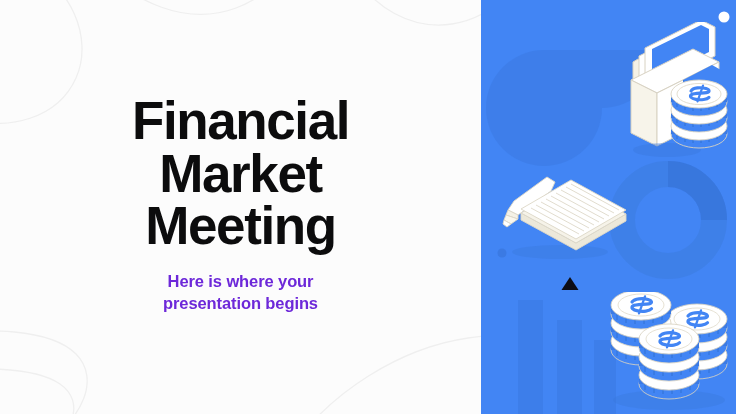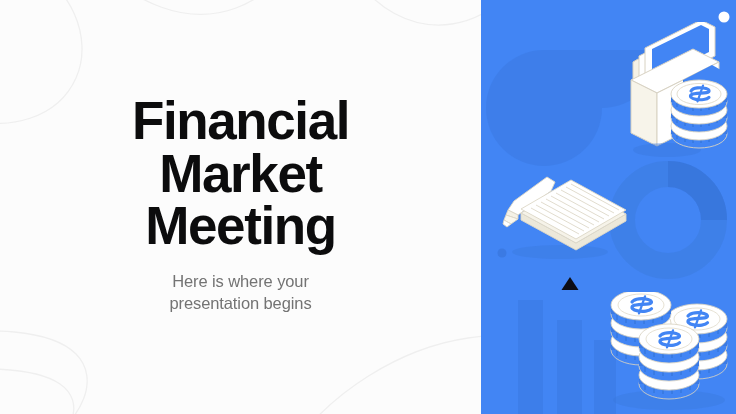--- a/index.html
+++ b/index.html
@@ -82,21 +82,21 @@
         <path d="M 96 -40 C 132 4 188 26 236 8 C 284 -10 306 -56 300 -96"></path>
         <path d="M 352 -30 C 372 8 412 30 452 24 C 492 18 520 -12 524 -52"></path>
         <path d="M -70 340 C -16 324 52 330 76 354 C 100 378 84 420 40 444"></path>
         <path d="M -90 378 C -40 364 34 366 60 384 C 86 402 74 436 34 456"></path>
         <path d="M 290 450 C 330 392 400 348 468 338 C 520 330 560 340 588 364"></path>
       </g>
     </svg>
 
     <div id="title-block">
       <h1 id="slide-title" style="color: rgb(12, 12, 13);"><span>Financial Market Meeting</span></h1>
-      <p id="slide-subtitle" style="color: #737373;"><span>Here is where your presentation begins</span></p>
+      <p id="slide-subtitle" style="color: #6d28d9; font-weight: bold;"><span>Here is where your presentation begins</span></p>
     </div>
   </div>
 
   <div id="right-panel" style="background: rgb(66, 133, 244);">
 
     <svg class="layer" width="255" height="414" viewBox="0 0 255 414">
 
       <g>
         <path d="M 63 50 A 58 58 0 1 0 121 108 L 121 50 Z" fill="#3b7ae4" opacity="0.62"></path>
         <path d="M 121 108 L 121 50 L 179 50 A 58 58 0 0 1 121 108 Z" fill="#4285F4" opacity="0"></path>

